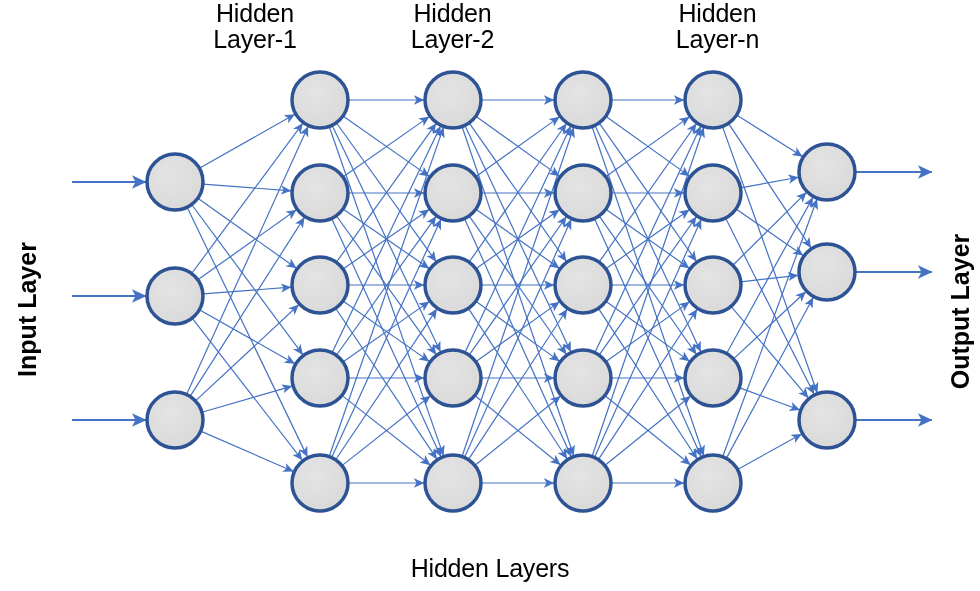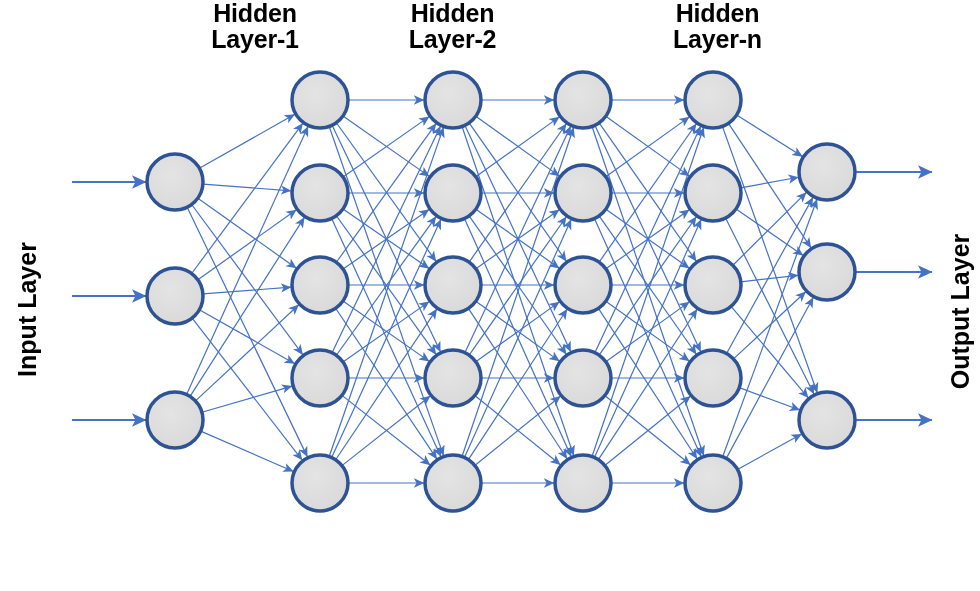--- a/index.html
+++ b/index.html
@@ -23,21 +23,21 @@
     position: absolute;
     left: 0;
     top: 0;
     width: 980px;
     height: 591px;
     display: block;
   }
   .layer-caption {
     position: absolute;
     font-family: "Liberation Sans", sans-serif;
-    font-weight: bold;
+    font-weight: normal;
     font-size: 25px;
     line-height: 1.02;
     color: #000000;
     letter-spacing: -0.2px;
     white-space: pre-line;
     text-align: center;
   }
   #caption-hidden-1 { left: 196px; top: 1px;  width: 118px; }
   #caption-hidden-2 { left: 390px; top: 1px;  width: 125px; }
   #caption-hidden-n { left: 655px; top: 1px;  width: 125px; }
@@ -239,18 +239,19 @@
 
   <div class="layer-caption" id="caption-hidden-1">Hidden
 Layer-1</div>
 
   <div class="layer-caption" id="caption-hidden-2">Hidden
 Layer-2</div>
 
   <div class="layer-caption" id="caption-hidden-n">Hidden
 Layer-n</div>
 
+  <div class="layer-caption" id="caption-hidden-layers">Hidden Layers</div>
 
   <div class="side-caption" id="caption-input-layer">Input Layer</div>
 
   <div class="side-caption" id="caption-output-layer">Output Layer</div>
 
 </div>
 
 </body></html>

